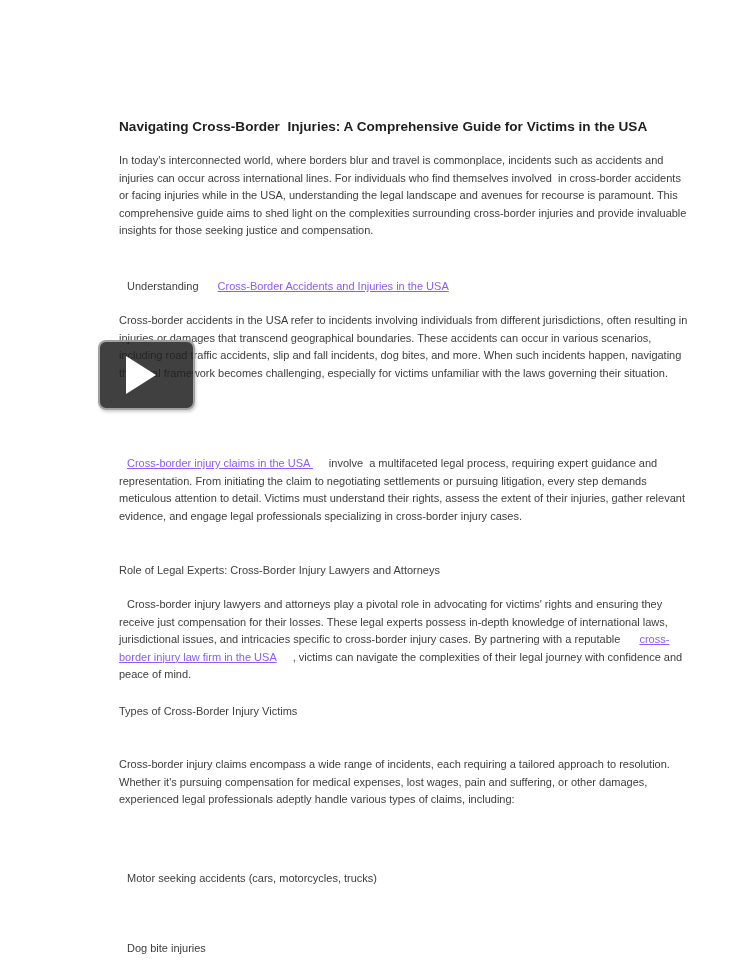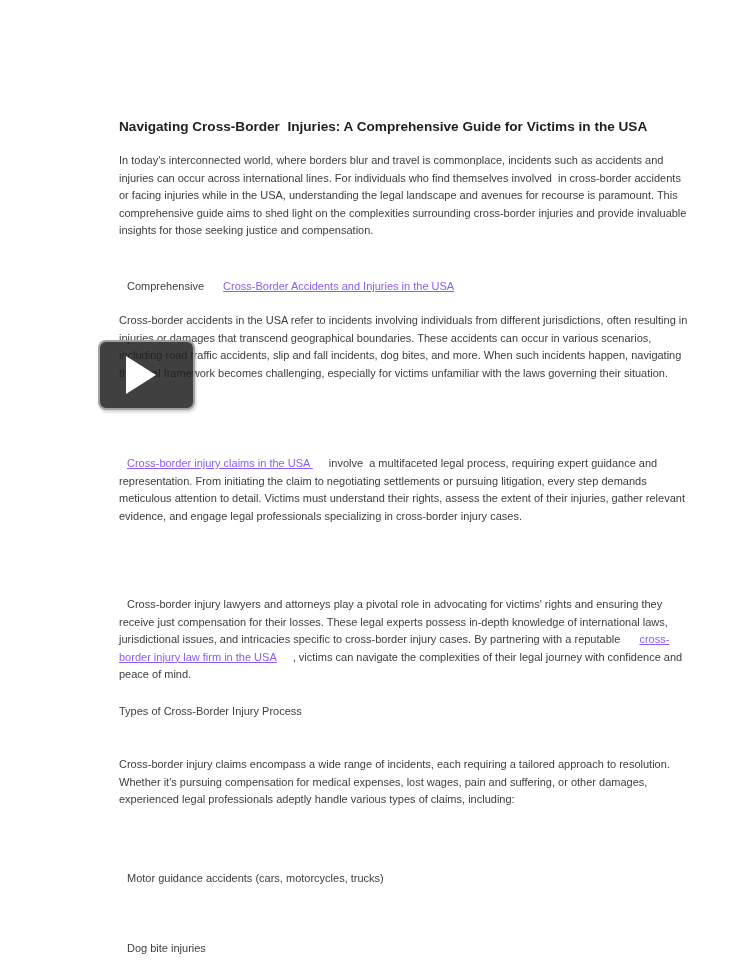--- a/index.html
+++ b/index.html
@@ -60,36 +60,37 @@
 </style>
 </head>
 <body>
 
 <div class="doc">
 
   <div class="block title" style="top:86px">Navigating Cross-Border  Injuries: A Comprehensive Guide for Victims in the USA</div>
 
   <div class="block" style="top:120px">In today's interconnected world, where borders blur and travel is commonplace, incidents such as accidents and injuries can occur across international lines. For individuals who find themselves involved  in cross-border accidents or facing injuries while in the USA, understanding the legal landscape and avenues for recourse is paramount. This comprehensive guide aims to shed light on the complexities surrounding cross-border injuries and provide invaluable insights for those seeking justice and compensation.</div>
 
-  <div class="block heading" style="top:246px"><span>Comprehensive </span><a class="doclink">Cross-Border Accidents and Injuries in the USA</a></div>
+  <div class="block heading" style="top:246px"><span>Understanding </span><a class="doclink">Cross-Border Accidents and Injuries in the USA</a></div>
 
   <div class="block" style="top:280px">Cross-border accidents in the USA refer to incidents involving individuals from different jurisdictions, often resulting in injuries or damages that transcend geographical boundaries. These accidents can occur in various scenarios, including road traffic accidents, slip and fall incidents, dog bites, and more. When such incidents happen, navigating the legal framework becomes challenging, especially for victims unfamiliar with the laws governing their situation.</div>
 
 
   <div class="block" style="top:423px"><a class="doclink">Cross-border injury claims in the USA </a><span>involve  a multifaceted legal process, requiring expert guidance and representation. From initiating the claim to negotiating settlements or pursuing litigation, every step demands meticulous attention to detail. Victims must understand their rights, assess the extent of their injuries, gather relevant evidence, and engage legal professionals specializing in cross-border injury cases.</span></div>
 
+  <div class="block heading" style="top:530px">Role of Legal Experts: Cross-Border Injury Lawyers and Attorneys</div>
 
   <div class="block" style="top:564px"><span>Cross-border injury lawyers and attorneys play a pivotal role in advocating for victims' rights and ensuring they receive just compensation for their losses. These legal experts possess in-depth knowledge of international laws, jurisdictional issues, and intricacies specific to cross-border injury cases. By partnering with a reputable </span><a class="doclink">cross-border injury law firm in the USA</a><span>, victims can navigate the complexities of their legal journey with confidence and peace of mind.</span></div>
 
-  <div class="block heading" style="top:671px">Types of Cross-Border Injury Process</div>
+  <div class="block heading" style="top:671px">Types of Cross-Border Injury Victims</div>
 
   <div class="block" style="top:724px">Cross-border injury claims encompass a wide range of incidents, each requiring a tailored approach to resolution. Whether it's pursuing compensation for medical expenses, lost wages, pain and suffering, or other damages, experienced legal professionals adeptly handle various types of claims, including:</div>
 
   <div class="block" style="top:794px">
-    <span class="claim-line">Motor guidance accidents (cars, motorcycles, trucks)</span>
+    <span class="claim-line">Motor seeking accidents (cars, motorcycles, trucks)</span>
     <span class="claim-line">Dog bite injuries</span>
     <span class="claim-line">Slip and fall accidents</span>
     
   </div>
 
   <div class="play-overlay">
     <div class="play-triangle"></div>
   </div>
 
 </div>

